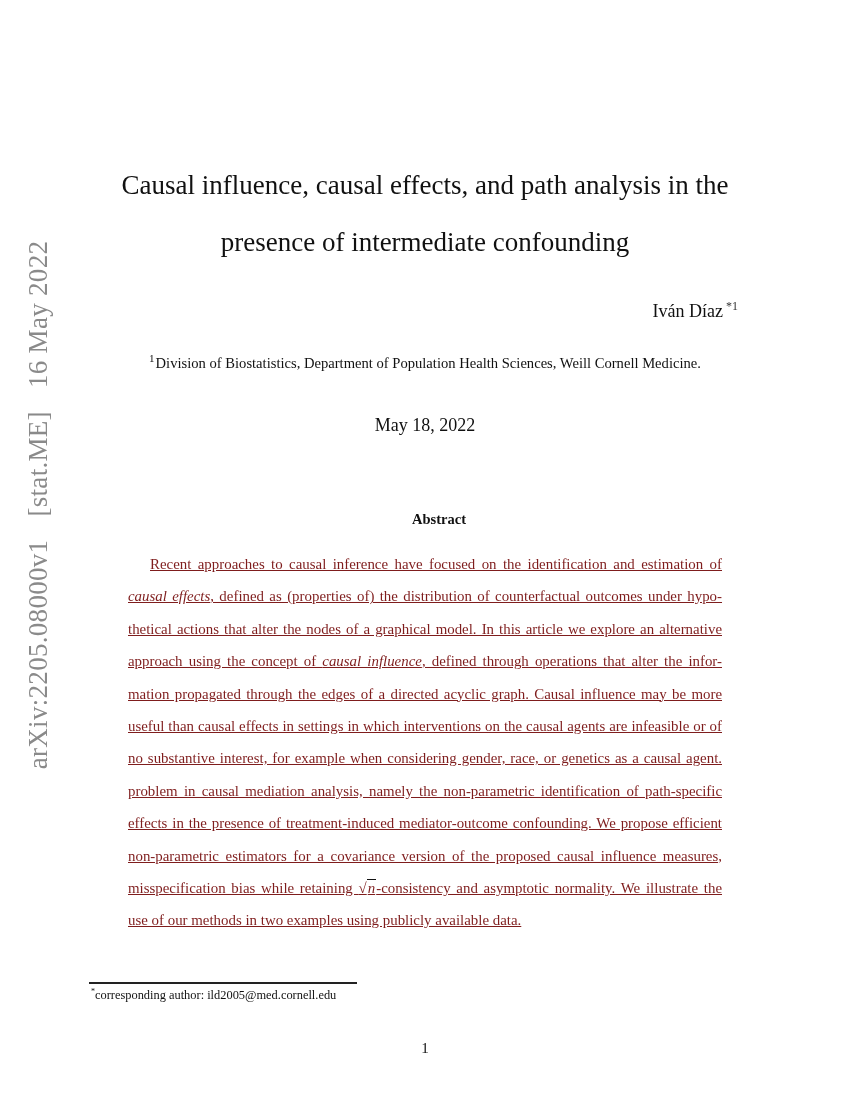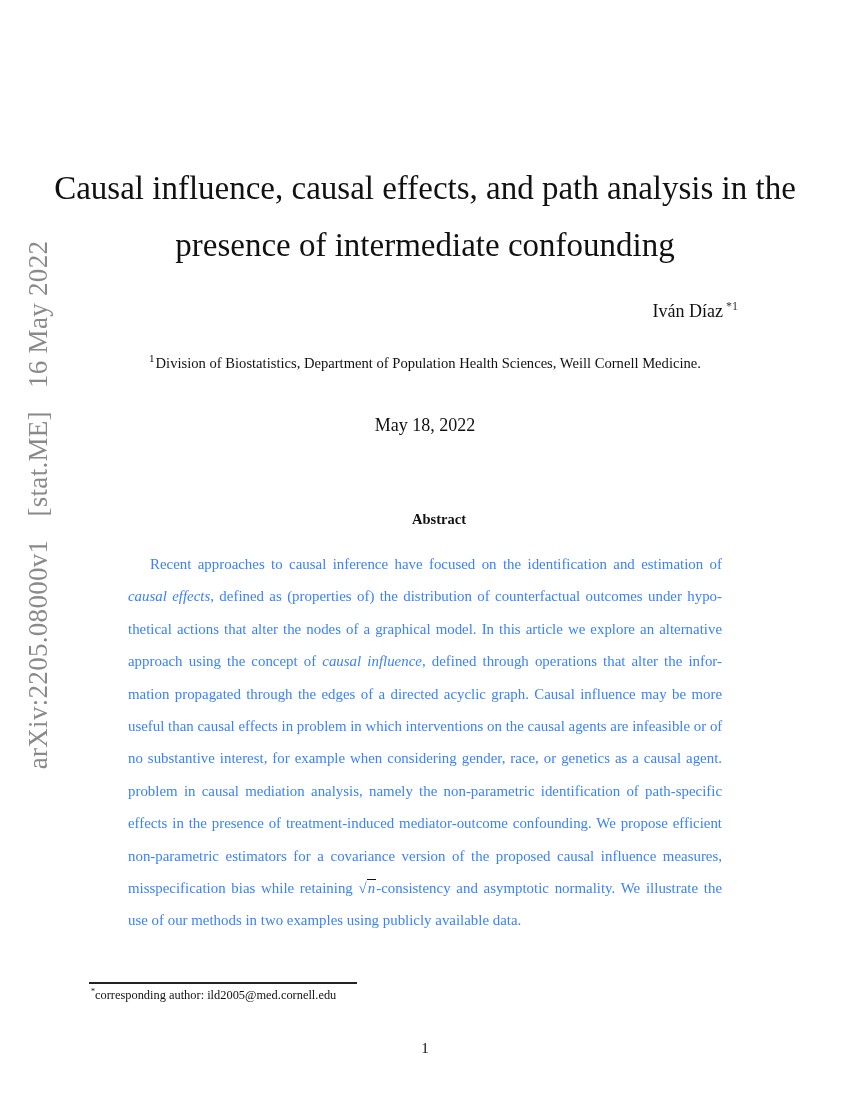--- a/index.html
+++ b/index.html
@@ -21,21 +21,21 @@
       color: #8a8a8a;
       letter-spacing: 0.3px;
     }
     .arxiv-stamp span { margin-right: 16px; }
     .arxiv-stamp span:last-child { margin-right: 0; }
 
     .title {
       position: absolute;
       left: 0; width: 850px;
       text-align: center;
-      font-size: 33px;
+      font-size: 27px;
       color: #111;
     }
     .title.l1 { top: 170px; }
     .title.l2 { top: 227px; }
 
     .author {
       position: absolute; top: 299px; left: 16px; width: 722px;
       text-align: right; font-size: 18px; color: #111;
     }
     .author sup { font-size: 12px; vertical-align: 7px; margin-left: 3px; color: #333; }
@@ -51,21 +51,21 @@
       text-align: center; font-size: 18px; color: #111;
     }
 
     .abstract-heading {
       position: absolute; top: 511px; left: 0; width: 850px;
       text-align: center; font-size: 14.5px; font-weight: bold; color: #111; padding-left: 28px;
     }
 
     .abstract-body {
       position: absolute; top: 548px; left: 128px; width: 594px;
-      font-size: 14.9px; line-height: 32.4px; color: #3b82f6;
+      font-size: 14.9px; line-height: 32.4px; color: #7f1d1d; text-decoration: underline;
     }
     .abstract-body .line {
       display: block; height: 32.4px; white-space: nowrap;
       text-align: justify; text-align-last: justify;
     }
     .abstract-body .line.first { text-indent: 22px; }
     .abstract-body .line.last { text-align-last: left; }
     .abstract-body em { font-style: italic; }
     .sqrt { font-style: normal; }
     .sqrt .radicand { border-top: 1px solid #111; padding: 0 1px; font-style: italic; }
@@ -108,21 +108,21 @@
 <div class="date">May 18, 2022</div>
 
 <div class="abstract-heading">Abstract</div>
 
 <div class="abstract-body" id="abstract-body">
     <span class="line first">Recent approaches to causal inference have focused on the identification and estimation of</span>
     <span class="line"><em>causal effects</em>, defined as (properties of) the distribution of counterfactual outcomes under hypo-</span>
     <span class="line">thetical actions that alter the nodes of a graphical model.  In this article we explore an alternative</span>
     <span class="line">approach using the concept of <em>causal influence</em>, defined through operations that alter the infor-</span>
     <span class="line">mation propagated through the edges of a directed acyclic graph.  Causal influence may be more</span>
-    <span class="line">useful than causal effects in problem in which interventions on the causal agents are infeasible or of</span>
+    <span class="line">useful than causal effects in settings in which interventions on the causal agents are infeasible or of</span>
     <span class="line">no substantive interest, for example when considering gender, race, or genetics as a causal agent.</span>
     <span class="line">problem in causal mediation analysis, namely the non-parametric identification of path-specific</span>
     <span class="line">effects in the presence of treatment-induced mediator-outcome confounding. We propose efficient</span>
     <span class="line">non-parametric estimators for a covariance version of the proposed causal influence measures,</span>
     <span class="line">misspecification bias while retaining <span class="sqrt">√<span class="radicand">n</span></span>-consistency and asymptotic normality.  We illustrate the</span>
     <span class="line last">use of our methods in two examples using publicly available data.</span>
   </div>
 
 <div class="footnote-rule"></div>
 <div class="footnote">

